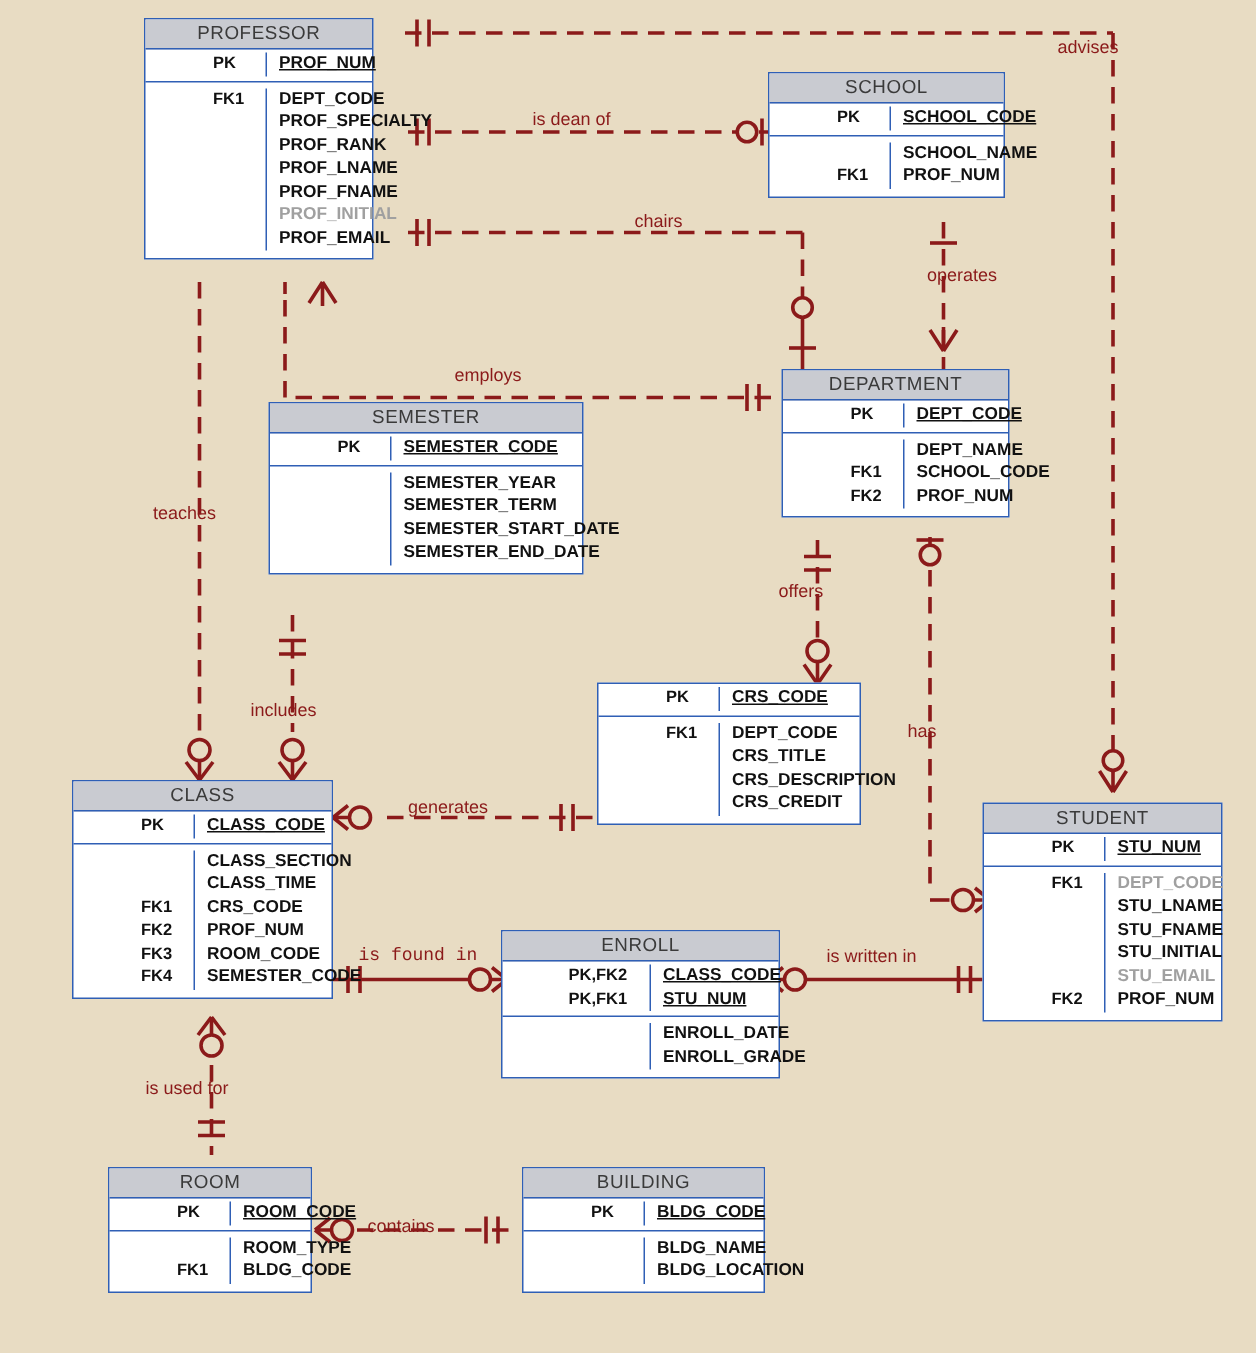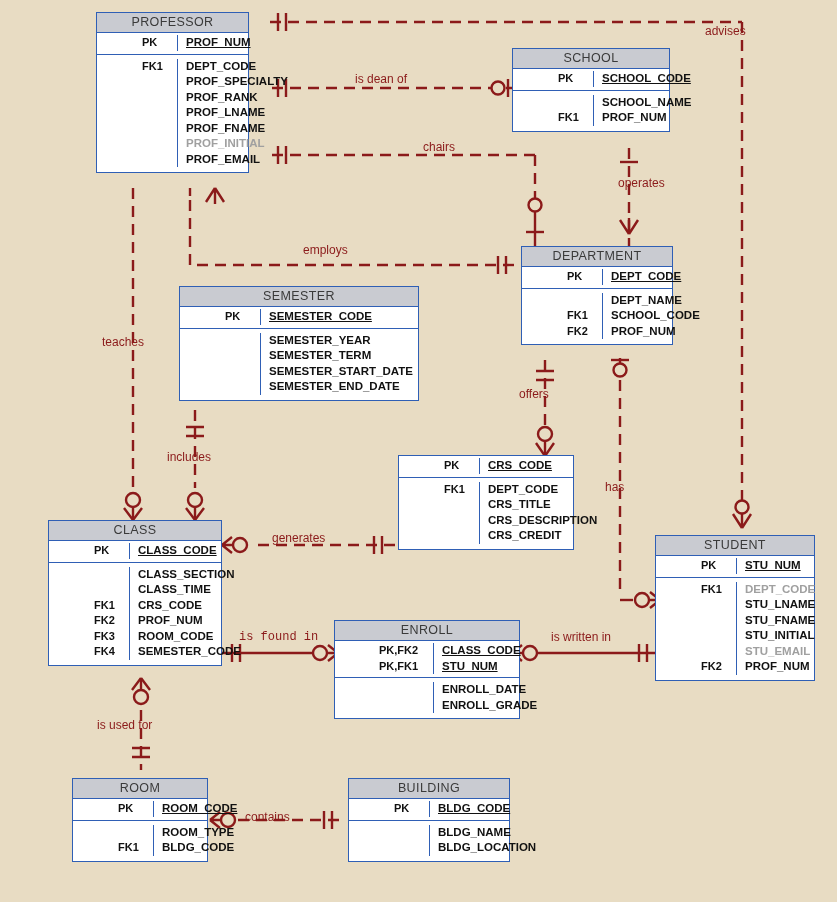--- a/index.html
+++ b/index.html
@@ -183,21 +183,21 @@
       </g>
     </g>
   </svg>
 
   <div class="rel-label" style="left:705px;top:24px;">advises</div>
   <div class="rel-label" style="left:355px;top:72px;">is dean of</div>
   <div class="rel-label" style="left:423px;top:140px;">chairs</div>
   <div class="rel-label" style="left:303px;top:243px;">employs</div>
   <div class="rel-label" style="left:618px;top:176px;">operates</div>
   <div class="rel-label" style="left:102px;top:335px;">teaches</div>
-  <div class="rel-label" style="left:167px;top:450px;">includes</div>
+  <div class="rel-label" style="left:167px;top:466px;">includes</div>
   <div class="rel-label" style="left:519px;top:387px;">offers</div>
   <div class="rel-label" style="left:605px;top:480px;">has</div>
   <div class="rel-label" style="left:272px;top:531px;">generates</div>
   <div class="rel-label" style="left:239px;top:630px;font-family:Liberation Mono, monospace;">is found in</div>
   <div class="rel-label" style="left:551px;top:630px;">is written in</div>
   <div class="rel-label" style="left:97px;top:718px;">is used for</div>
   <div class="rel-label" style="left:245px;top:810px;">contains</div>
 
   <div class="entity" style="left:96px;top:12px;width:153px;">
     <div class="entity-title">PROFESSOR</div>
@@ -282,21 +282,21 @@
         </div>
         <div class="names">
           <div>DEPT_NAME</div>
           <div>SCHOOL_CODE</div>
           <div>PROF_NUM</div>
         </div>
       </div>
     </div>
   </div>
 
-  <div class="entity" style="left:179px;top:286px;width:240px;">
+  <div class="entity" style="left:179px;top:268px;width:210px;">
     <div class="entity-title">SEMESTER</div>
     <div class="attr-block pk-block">
       <div class="rows pk blockpad-pk">
         <div class="keys">
           <div>PK</div>
         </div>
         <div class="names">
           <div>SEMESTER_CODE</div>
         </div>
       </div>

